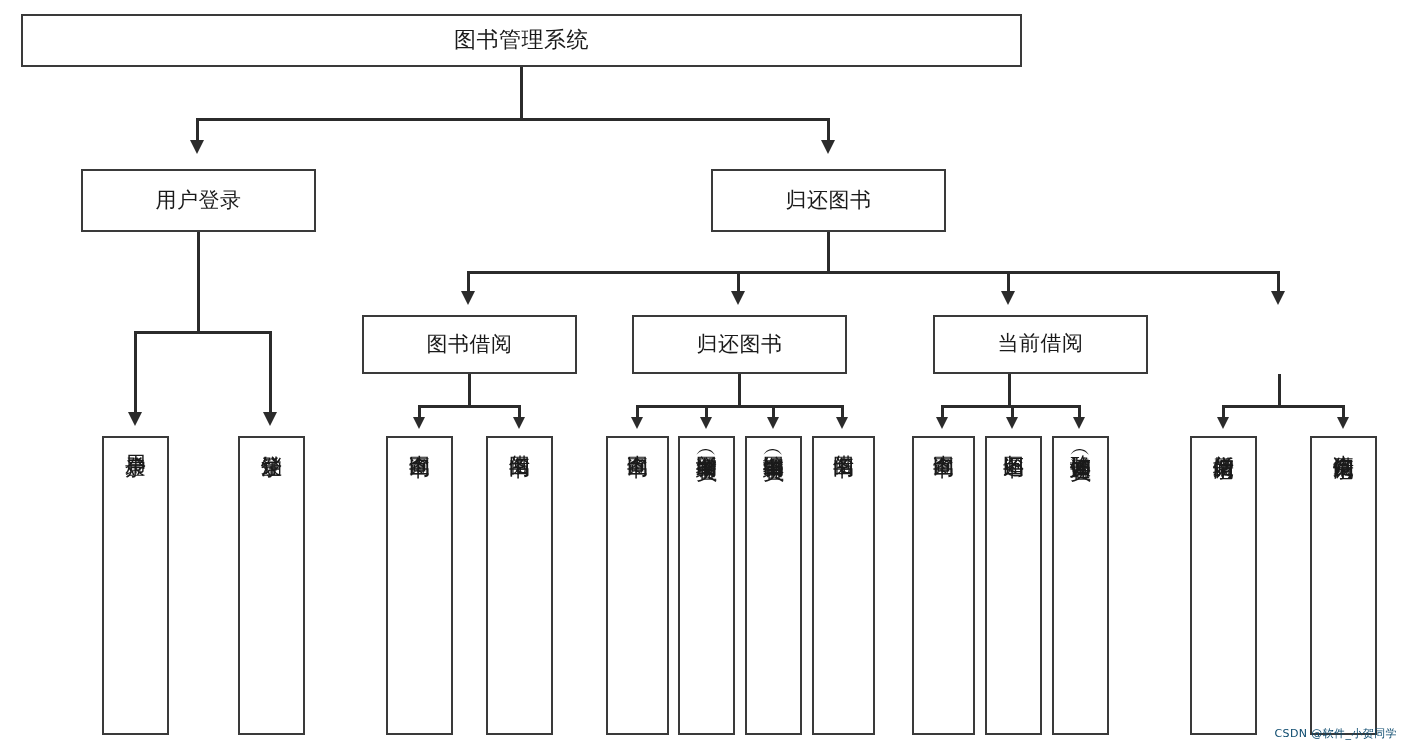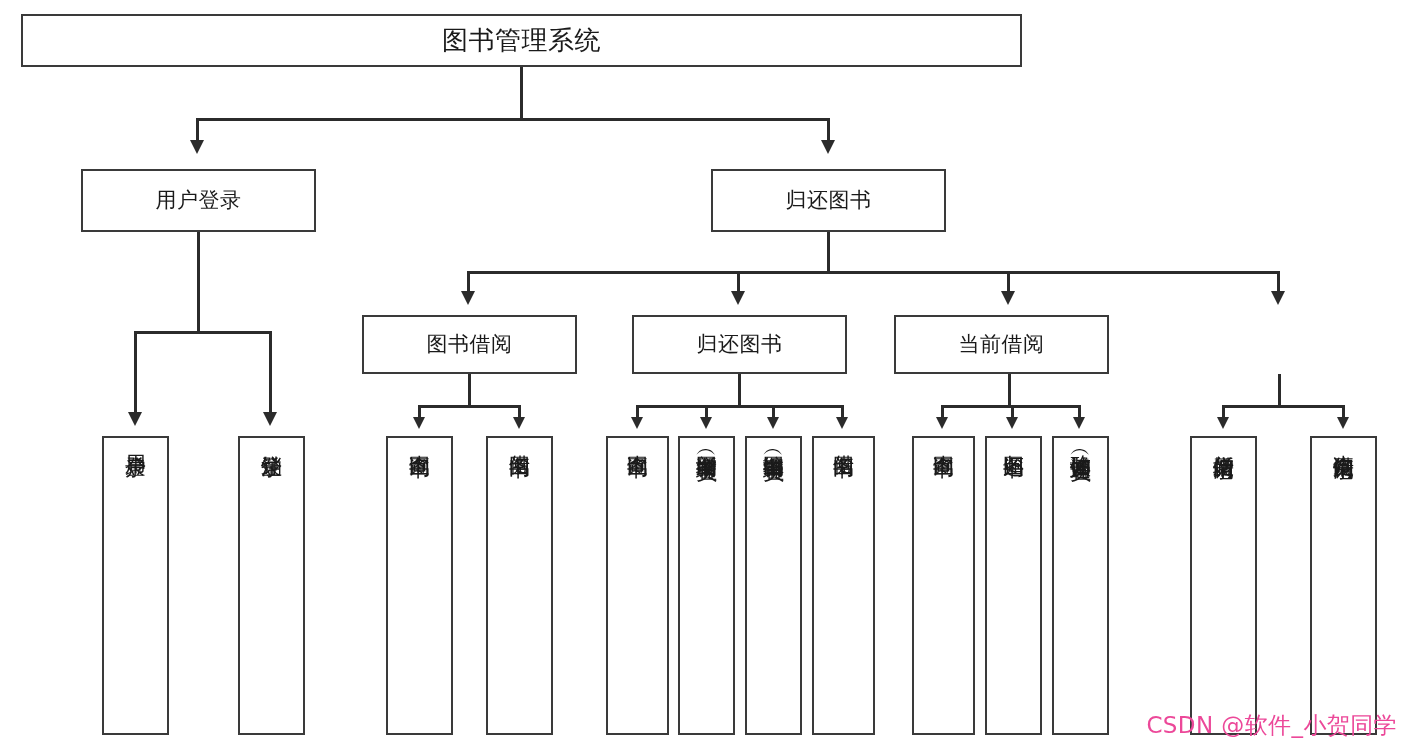--- a/index.html
+++ b/index.html
@@ -29,21 +29,21 @@
     display:block;
     text-align:center;
     line-height:1.12;
     white-space:nowrap;
   }
   
   .node.horiz .lbl{
     font-size:21px;
     letter-spacing:0.5px;
   }
-  .node.root .lbl{ font-size:26px; }
+  .node.root .lbl{ font-size:22px; }
   
   .node.vert{
     align-items:flex-start;
     justify-content:center;
     padding-top:0;
   }
   .node.vert .lbl{
     writing-mode:vertical-rl;
     text-orientation:upright;
     font-size:21px;
@@ -69,22 +69,22 @@
   .arrow.sm{
     border-left:6px solid transparent;
     border-right:6px solid transparent;
     border-top:12px solid #2b2b2b;
   }
   
   #watermark{
     position:absolute;
     right:8px;
     bottom:6px;
-    font-size:23px;
-    color:#ec4899;
+    font-size:11px;
+    color:#0c4a6e;
     letter-spacing:0.4px;
     white-space:nowrap;
     pointer-events:none;
   }
 </style>
 </head>
 <body>
 
 <div id="canvas">
 
@@ -125,21 +125,21 @@
   <div class="arrow" style="left:1001px;top:291px;"></div>
   <div class="ln vl" style="left:1277px;top:271px;width:3px;height:22px;"></div>
   <div class="arrow" style="left:1271px;top:291px;"></div>
 
   <div class="node horiz" style="left:362px;top:315px;width:215px;height:59px;">
     <span class="lbl">图书借阅</span>
   </div>
   <div class="node horiz" style="left:632px;top:315px;width:215px;height:59px;">
     <span class="lbl">归还图书</span>
   </div>
-  <div class="node horiz" style="left:894px;top:315px;width:215px;height:59px;">
+  <div class="node horiz" style="left:933px;top:315px;width:215px;height:59px;font-family:Liberation Mono, monospace;">
     <span class="lbl">当前借阅</span>
   </div>
 
   <div class="ln vl" style="left:468px;top:374px;width:3px;height:33px;"></div>
   <div class="ln hl" style="left:418px;top:405px;width:103px;height:3px;"></div>
   <div class="ln vl" style="left:418px;top:405px;width:3px;height:14px;"></div>
   <div class="arrow sm" style="left:413px;top:417px;"></div>
   <div class="ln vl" style="left:518px;top:405px;width:3px;height:14px;"></div>
   <div class="arrow sm" style="left:513px;top:417px;"></div>
 

